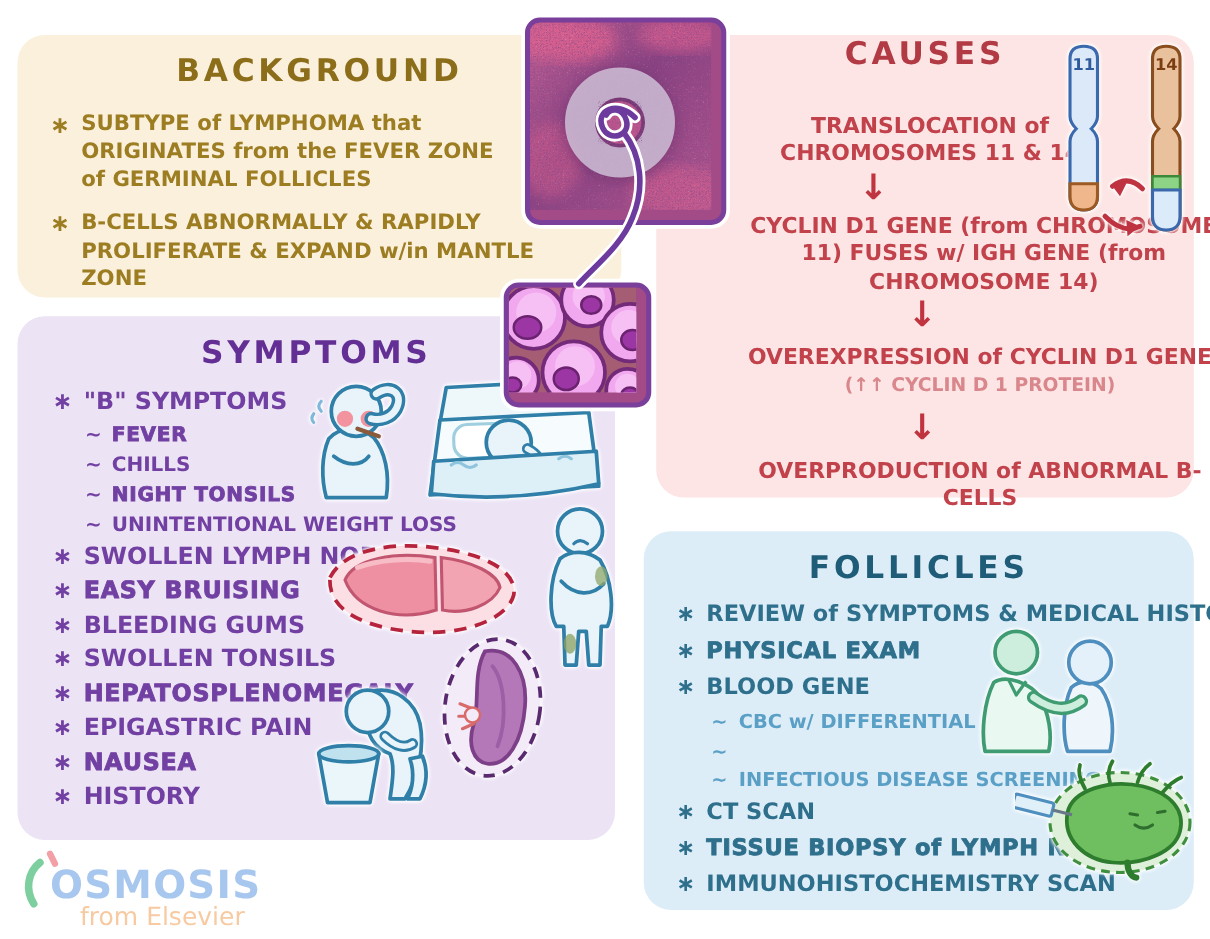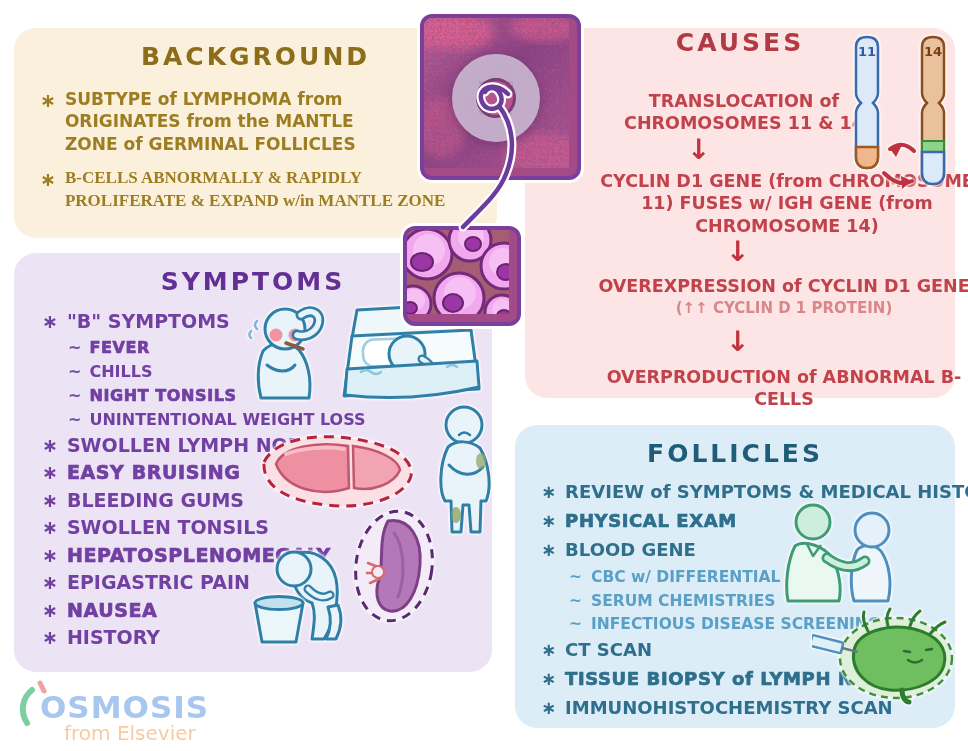--- a/index.html
+++ b/index.html
@@ -15,21 +15,21 @@
   .gold-t{color:#8c6d1a;padding-top:14px;}
   .red-t{color:#b23a44;}
   .purple-t{color:#632f94;padding-top:14px;}
   .teal-t{color:#1f5c77;padding-top:14px;}
 
   
   .blist{position:absolute;left:26px;top:60px;right:8px;color:#9d7d22;}
   .brow{display:flex;margin-bottom:12px;font-weight:bold;font-size:17px;line-height:1.32;}
   .bglyph{font-size:19px;margin-right:9px;flex:0 0 auto;}
   .btext.w1{max-width:335px;}
-  .btext.w2{max-width:398px;font-family:Liberation Serif, serif;}
+  .btext.w2{max-width:398px;}
 
   
   .cstep{position:absolute;color:#c2424c;font-weight:bold;font-size:17.5px;line-height:1.28;text-align:center;padding-left:44px;}
   .step1{left:52px;top:62px;width:246px;}
   .step2{left:18px;top:142px;width:400px;}
   .step3{left:10px;top:247px;width:410px;}
   .step4{left:10px;top:338px;width:410px;}
   .csub{font-size:15px;color:#d9868c;margin-top:2px;}
   .carrow{position:absolute;color:#c0343f;font-size:28px;font-weight:bold;line-height:1;}
   .arr1{left:162px;top:108px;}
@@ -66,21 +66,21 @@
 </head>
 <body>
 
 <div class="page">
 
   <section class="panel bg-panel">
     <h2 class="ttl gold-t">BACKGROUND</h2>
     <div class="blist">
       <div class="brow">
         <span class="bglyph">∗</span>
-        <span class="btext w1">SUBTYPE of LYMPHOMA from ORIGINATES from the MANTLE ZONE of GERMINAL FOLLICLES</span>
+        <span class="btext w1">SUBTYPE of LYMPHOMA that ORIGINATES from the FEVER ZONE of GERMINAL FOLLICLES</span>
       </div>
       <div class="brow">
         <span class="bglyph">∗</span>
         <span class="btext w2">B-CELLS ABNORMALLY &amp; RAPIDLY PROLIFERATE &amp; EXPAND w/in MANTLE ZONE</span>
       </div>
     </div>
   </section>
 
   <section class="panel causes-panel">
     <h2 class="ttl red-t">CAUSES</h2>
@@ -168,21 +168,20 @@
       <div class="drow l1">
           <span class="dg">∗</span>
           <span>BLOOD GENE</span>
         </div>
       <div class="drow l2">
           <span class="dg">~</span>
           <span>CBC w/ DIFFERENTIAL</span>
         </div>
       <div class="drow l2">
           <span class="dg">~</span>
-          <span>SERUM CHEMISTRIES</span>
         </div>
       <div class="drow l2">
           <span class="dg">~</span>
           <span>INFECTIOUS DISEASE SCREENING</span>
         </div>
       <div class="drow l1">
           <span class="dg">∗</span>
           <span>CT SCAN</span>
         </div>
       <div class="drow l1">

